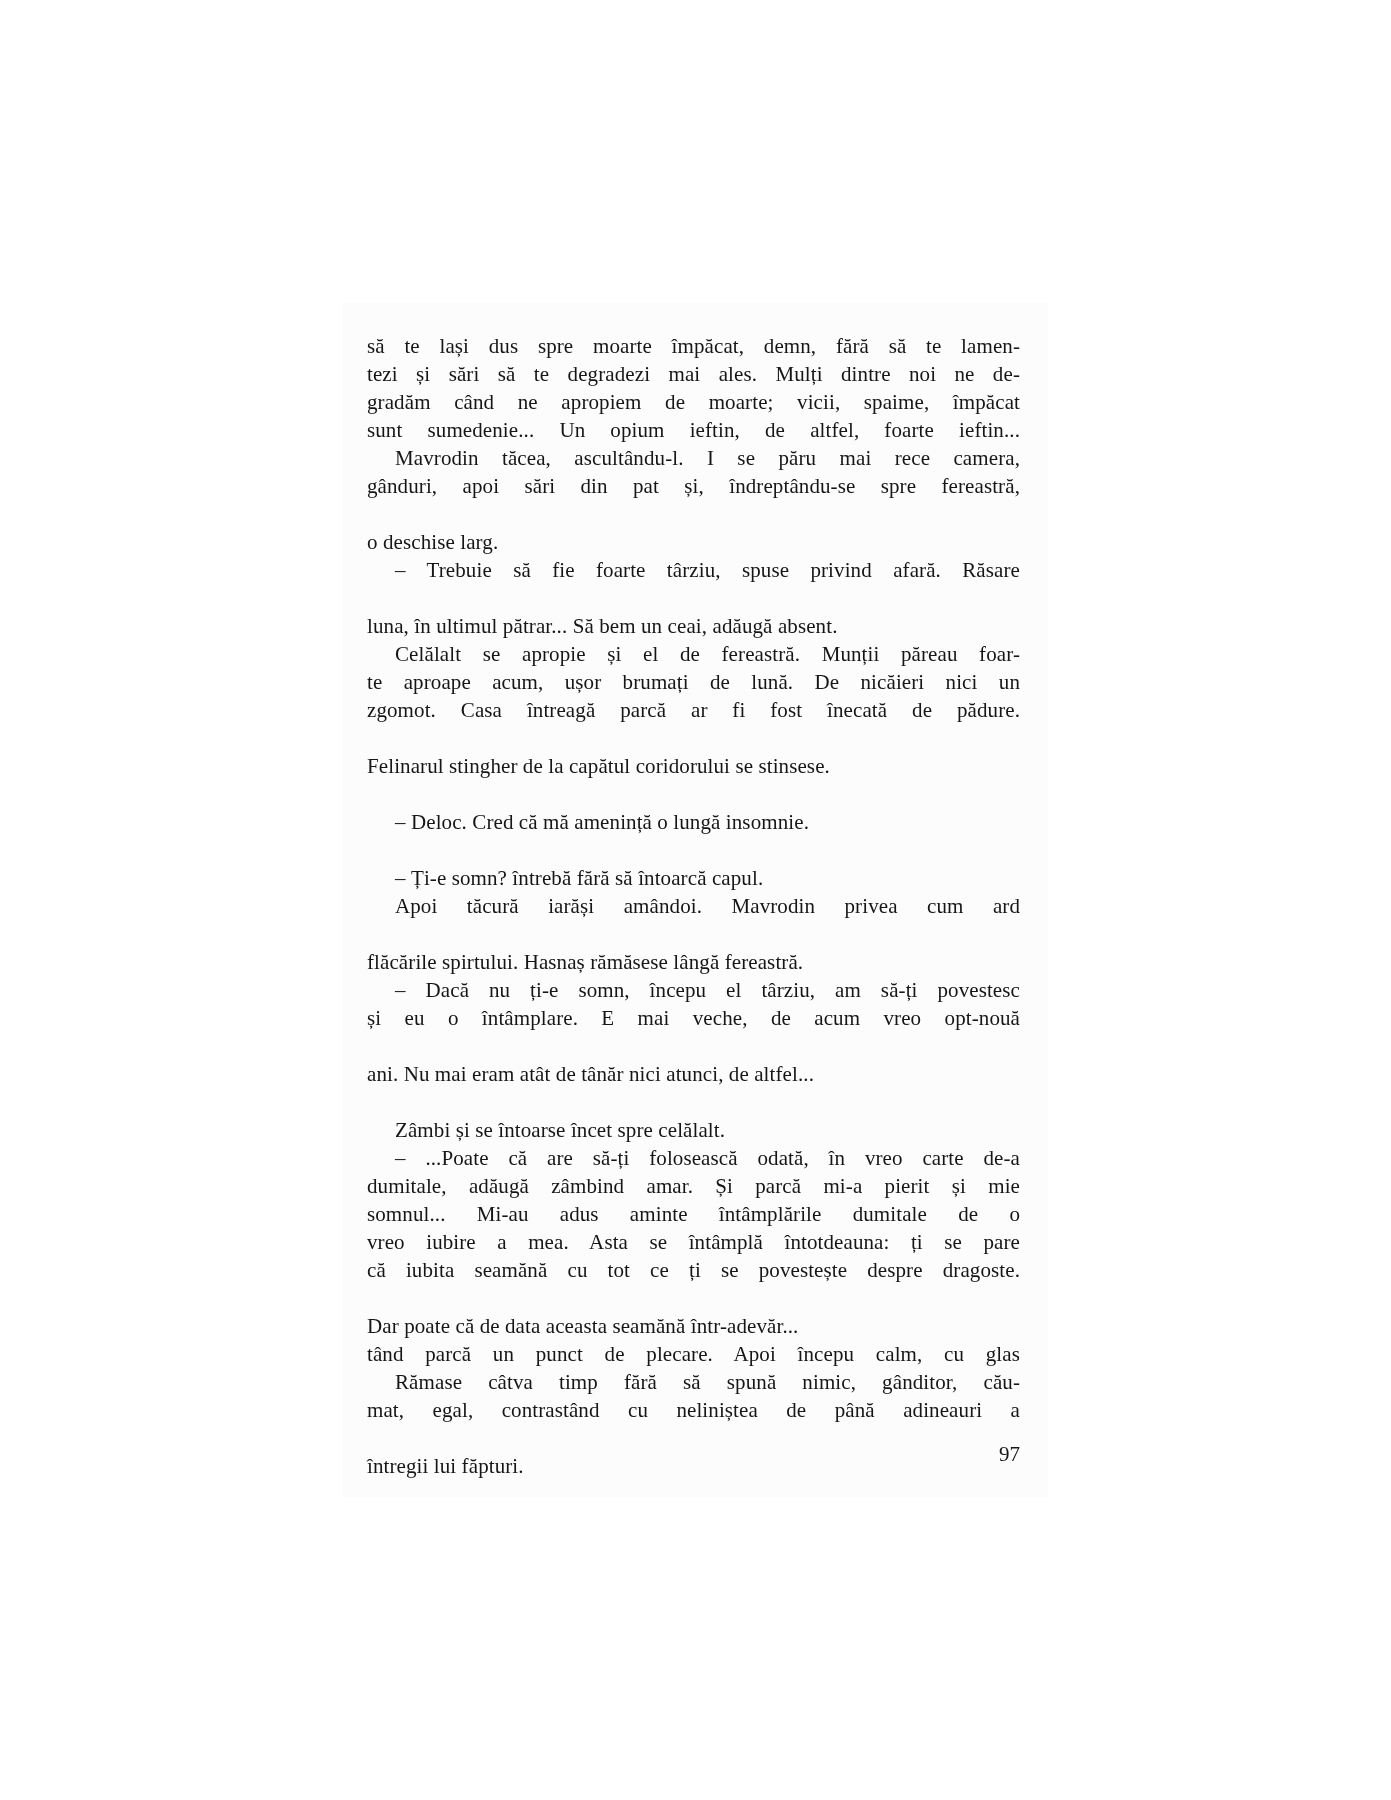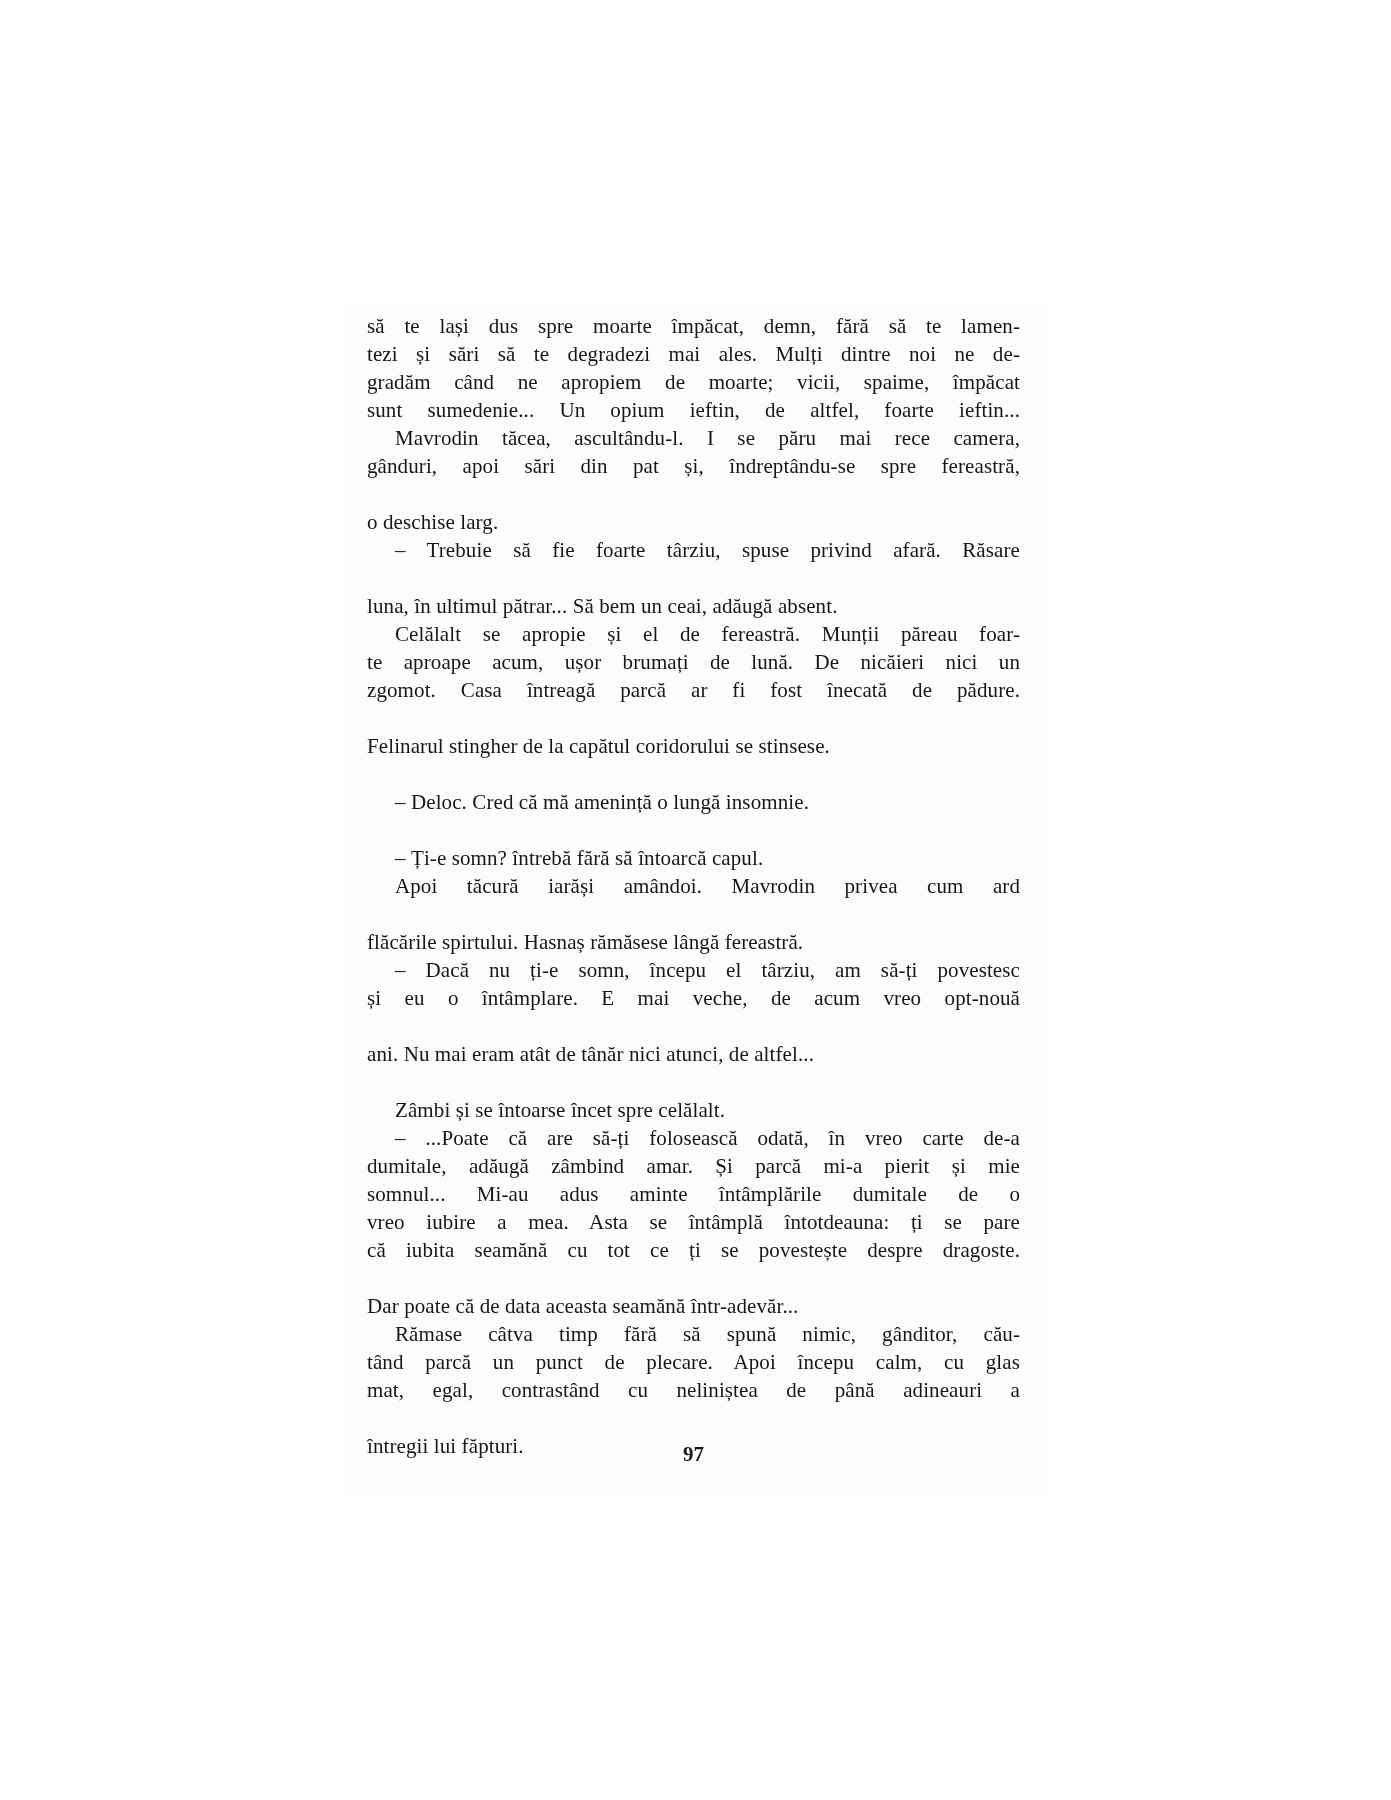--- a/index.html
+++ b/index.html
@@ -20,21 +20,21 @@
     position: absolute;
     left: 343px;
     top: 303px;
     width: 705px;
     height: 1194px;
     background: #fcfcfd;
   }
   .text-column {
     position: absolute;
     left: 367px;
-    top: 312px;
+    top: 332px;
     width: 653px;
     font-size: 21px;
     line-height: 28px;
     letter-spacing: 0.1px;
   }
   .line {
     text-align: justify;
     text-align-last: justify;
     white-space: normal;
   }
@@ -43,23 +43,23 @@
     margin-top: 28px;
   }
   .line.indent {
     text-indent: 28px;
   }
   .page-number {
     position: absolute;
     left: 367px;
     top: 1442px;
     width: 653px;
-    text-align: center;
+    text-align: right;
     font-size: 21px;
-    font-weight: bold;
+    font-weight: normal;
     color: #161616;
   }
 </style>
 </head>
 <body>
 
 <div class="canvas">
   <div class="page-sheet"></div>
   <div class="text-column">
       <div class="line">să te lași dus spre moarte împăcat, demn, fără să te lamen-</div>
@@ -82,19 +82,19 @@
       <div class="line indent">– Dacă nu ți-e somn, începu el târziu, am să-ți povestesc</div>
       <div class="line">și eu o întâmplare. E mai veche, de acum vreo opt-nouă</div>
       <div class="line endline">ani. Nu mai eram atât de tânăr nici atunci, de altfel...</div>
       <div class="line indent endline">Zâmbi și se întoarse încet spre celălalt.</div>
       <div class="line indent">– ...Poate că are să-ți folosească odată, în vreo carte de-a</div>
       <div class="line">dumitale, adăugă zâmbind amar. Și parcă mi-a pierit și mie</div>
       <div class="line">somnul... Mi-au adus aminte întâmplările dumitale de o</div>
       <div class="line">vreo iubire a mea. Asta se întâmplă întotdeauna: ți se pare</div>
       <div class="line">că iubita seamănă cu tot ce ți se povestește despre dragoste.</div>
       <div class="line endline">Dar poate că de data aceasta seamănă într-adevăr...</div>
+      <div class="line">tând parcă un punct de plecare. Apoi începu calm, cu glas</div>
       <div class="line indent">Rămase câtva timp fără să spună nimic, gânditor, cău-</div>
-      <div class="line">tând parcă un punct de plecare. Apoi începu calm, cu glas</div>
       <div class="line">mat, egal, contrastând cu neliniștea de până adineauri a</div>
       <div class="line endline">întregii lui făpturi.</div>
     </div>
   <div class="page-number">97</div>
 </div>
 
 </body></html>

